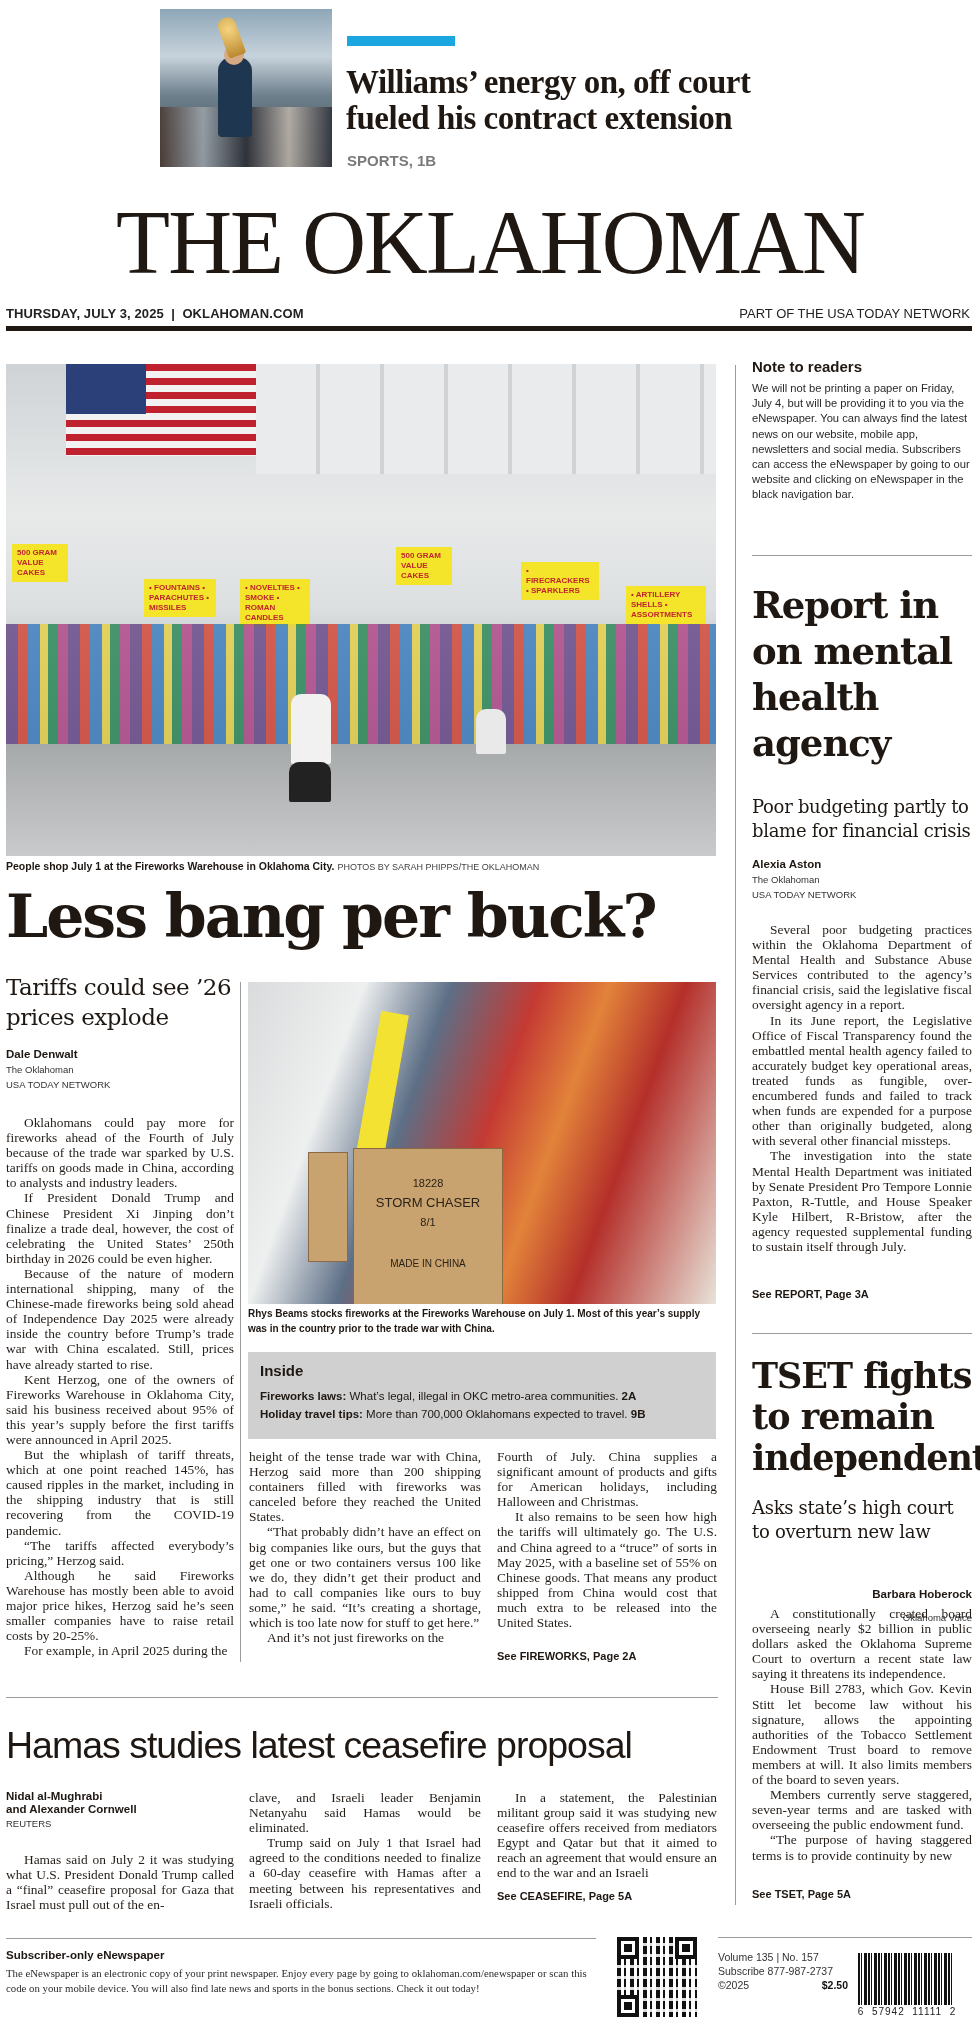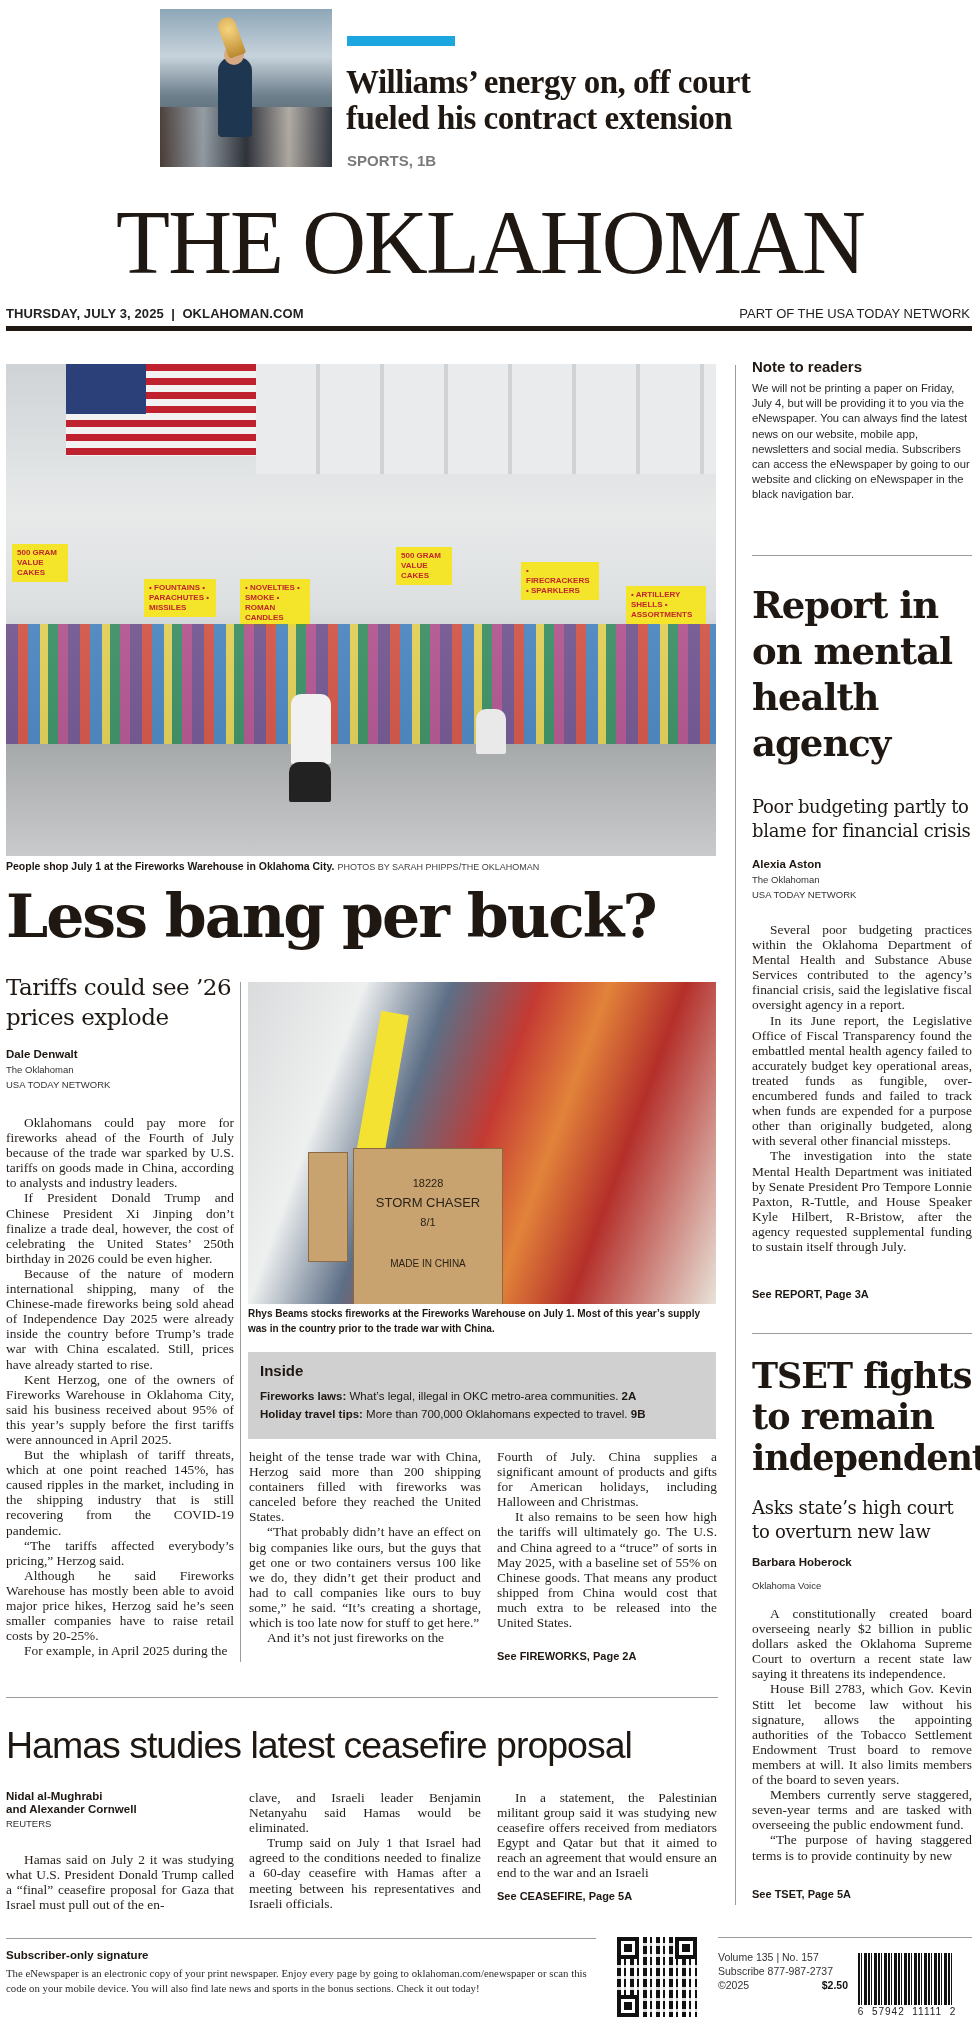--- a/index.html
+++ b/index.html
@@ -199,21 +199,21 @@
 <div class="abs rc body" style="top:922px;">
   <p>Several poor budgeting practices within the Oklahoma Department of Mental Health and Substance Abuse Services contributed to the agency’s financial crisis, said the legislative fiscal oversight agency in a report.</p>
   <p>In its June report, the Legislative Office of Fiscal Transparency found the embattled mental health agency failed to accurately budget key operational areas, treated funds as fungible, over-encumbered funds and failed to track when funds are expended for a purpose other than originally budgeted, along with several other financial missteps.</p>
   <p>The investigation into the state Mental Health Department was initiated by Senate President Pro Tempore Lonnie Paxton, R-Tuttle, and House Speaker Kyle Hilbert, R-Bristow, after the agency requested supplemental funding to sustain itself through July.</p>
 </div>
 <div class="abs rc jump" style="top:1288px;">See REPORT, Page 3A</div>
 <div class="abs hrule" style="left:752px;top:1333px;width:220px;"></div>
 
 <div class="abs rc rc-head" style="top:1355px;font-size:35px;line-height:41px;">TSET fights to remain independent</div>
 <div class="abs rc rc-deck" style="top:1496px;">Asks state’s high court to overturn new law</div>
-<div class="abs rc" style="top:1556px;">
+<div class="abs rc" style="top:1588px;text-align:right;">
   <div class="byline-name">Barbara Hoberock</div>
   <div class="byline-org" style="margin-top:10px;">Oklahoma Voice</div>
 </div>
 <div class="abs rc body" style="top:1606px;">
   <p>A constitutionally created board overseeing nearly $2 billion in public dollars asked the Oklahoma Supreme Court to overturn a recent state law saying it threatens its independence.</p>
   <p>House Bill 2783, which Gov. Kevin Stitt let become law without his signature, allows the appointing authorities of the Tobacco Settlement Endowment Trust board to remove members at will. It also limits members of the board to seven years.</p>
   <p>Members currently serve staggered, seven-year terms and are tasked with overseeing the public endowment fund.</p>
   <p>“The purpose of having staggered terms is to provide continuity by new</p>
 </div>
 <div class="abs rc jump" style="top:1888px;">See TSET, Page 5A</div>
@@ -232,21 +232,21 @@
   <p style="text-indent:0">clave, and Israeli leader Benjamin Netanyahu said Hamas would be eliminated.</p>
   <p>Trump said on July 1 that Israel had agreed to the conditions needed to finalize a 60-day ceasefire with Hamas after a meeting between his representatives and Israeli officials.</p>
 </div>
 <div class="abs body" style="left:497px;top:1790px;width:220px;">
   <p>In a statement, the Palestinian militant group said it was studying new ceasefire offers received from mediators Egypt and Qatar but that it aimed to reach an agreement that would ensure an end to the war and an Israeli</p>
 </div>
 <div class="abs jump" style="left:497px;top:1890px;">See CEASEFIRE, Page 5A</div>
 
 <div class="abs hrule" style="left:6px;top:1938px;width:590px;"></div>
 <div class="abs" style="left:6px;top:1949px;width:590px;">
-  <div class="sub-title">Subscriber-only signature</div>
+  <div class="sub-title">Subscriber-only eNewspaper</div>
   <div class="sub-body" style="margin-top:5px;">The eNewspaper is an electronic copy of your print newspaper. Enjoy every page by going to oklahoman.com/enewspaper or scan this code on your mobile device. You will also find late news and sports in the bonus sections. Check it out today!</div>
 </div>
 
 <div class="abs qr">
   <div class="qr-inner"></div>
   <div class="qr-finder" style="left:0;top:0;"></div>
   <div class="qr-finder" style="right:0;top:0;"></div>
   <div class="qr-finder" style="left:0;bottom:0;"></div>
 </div>
 

